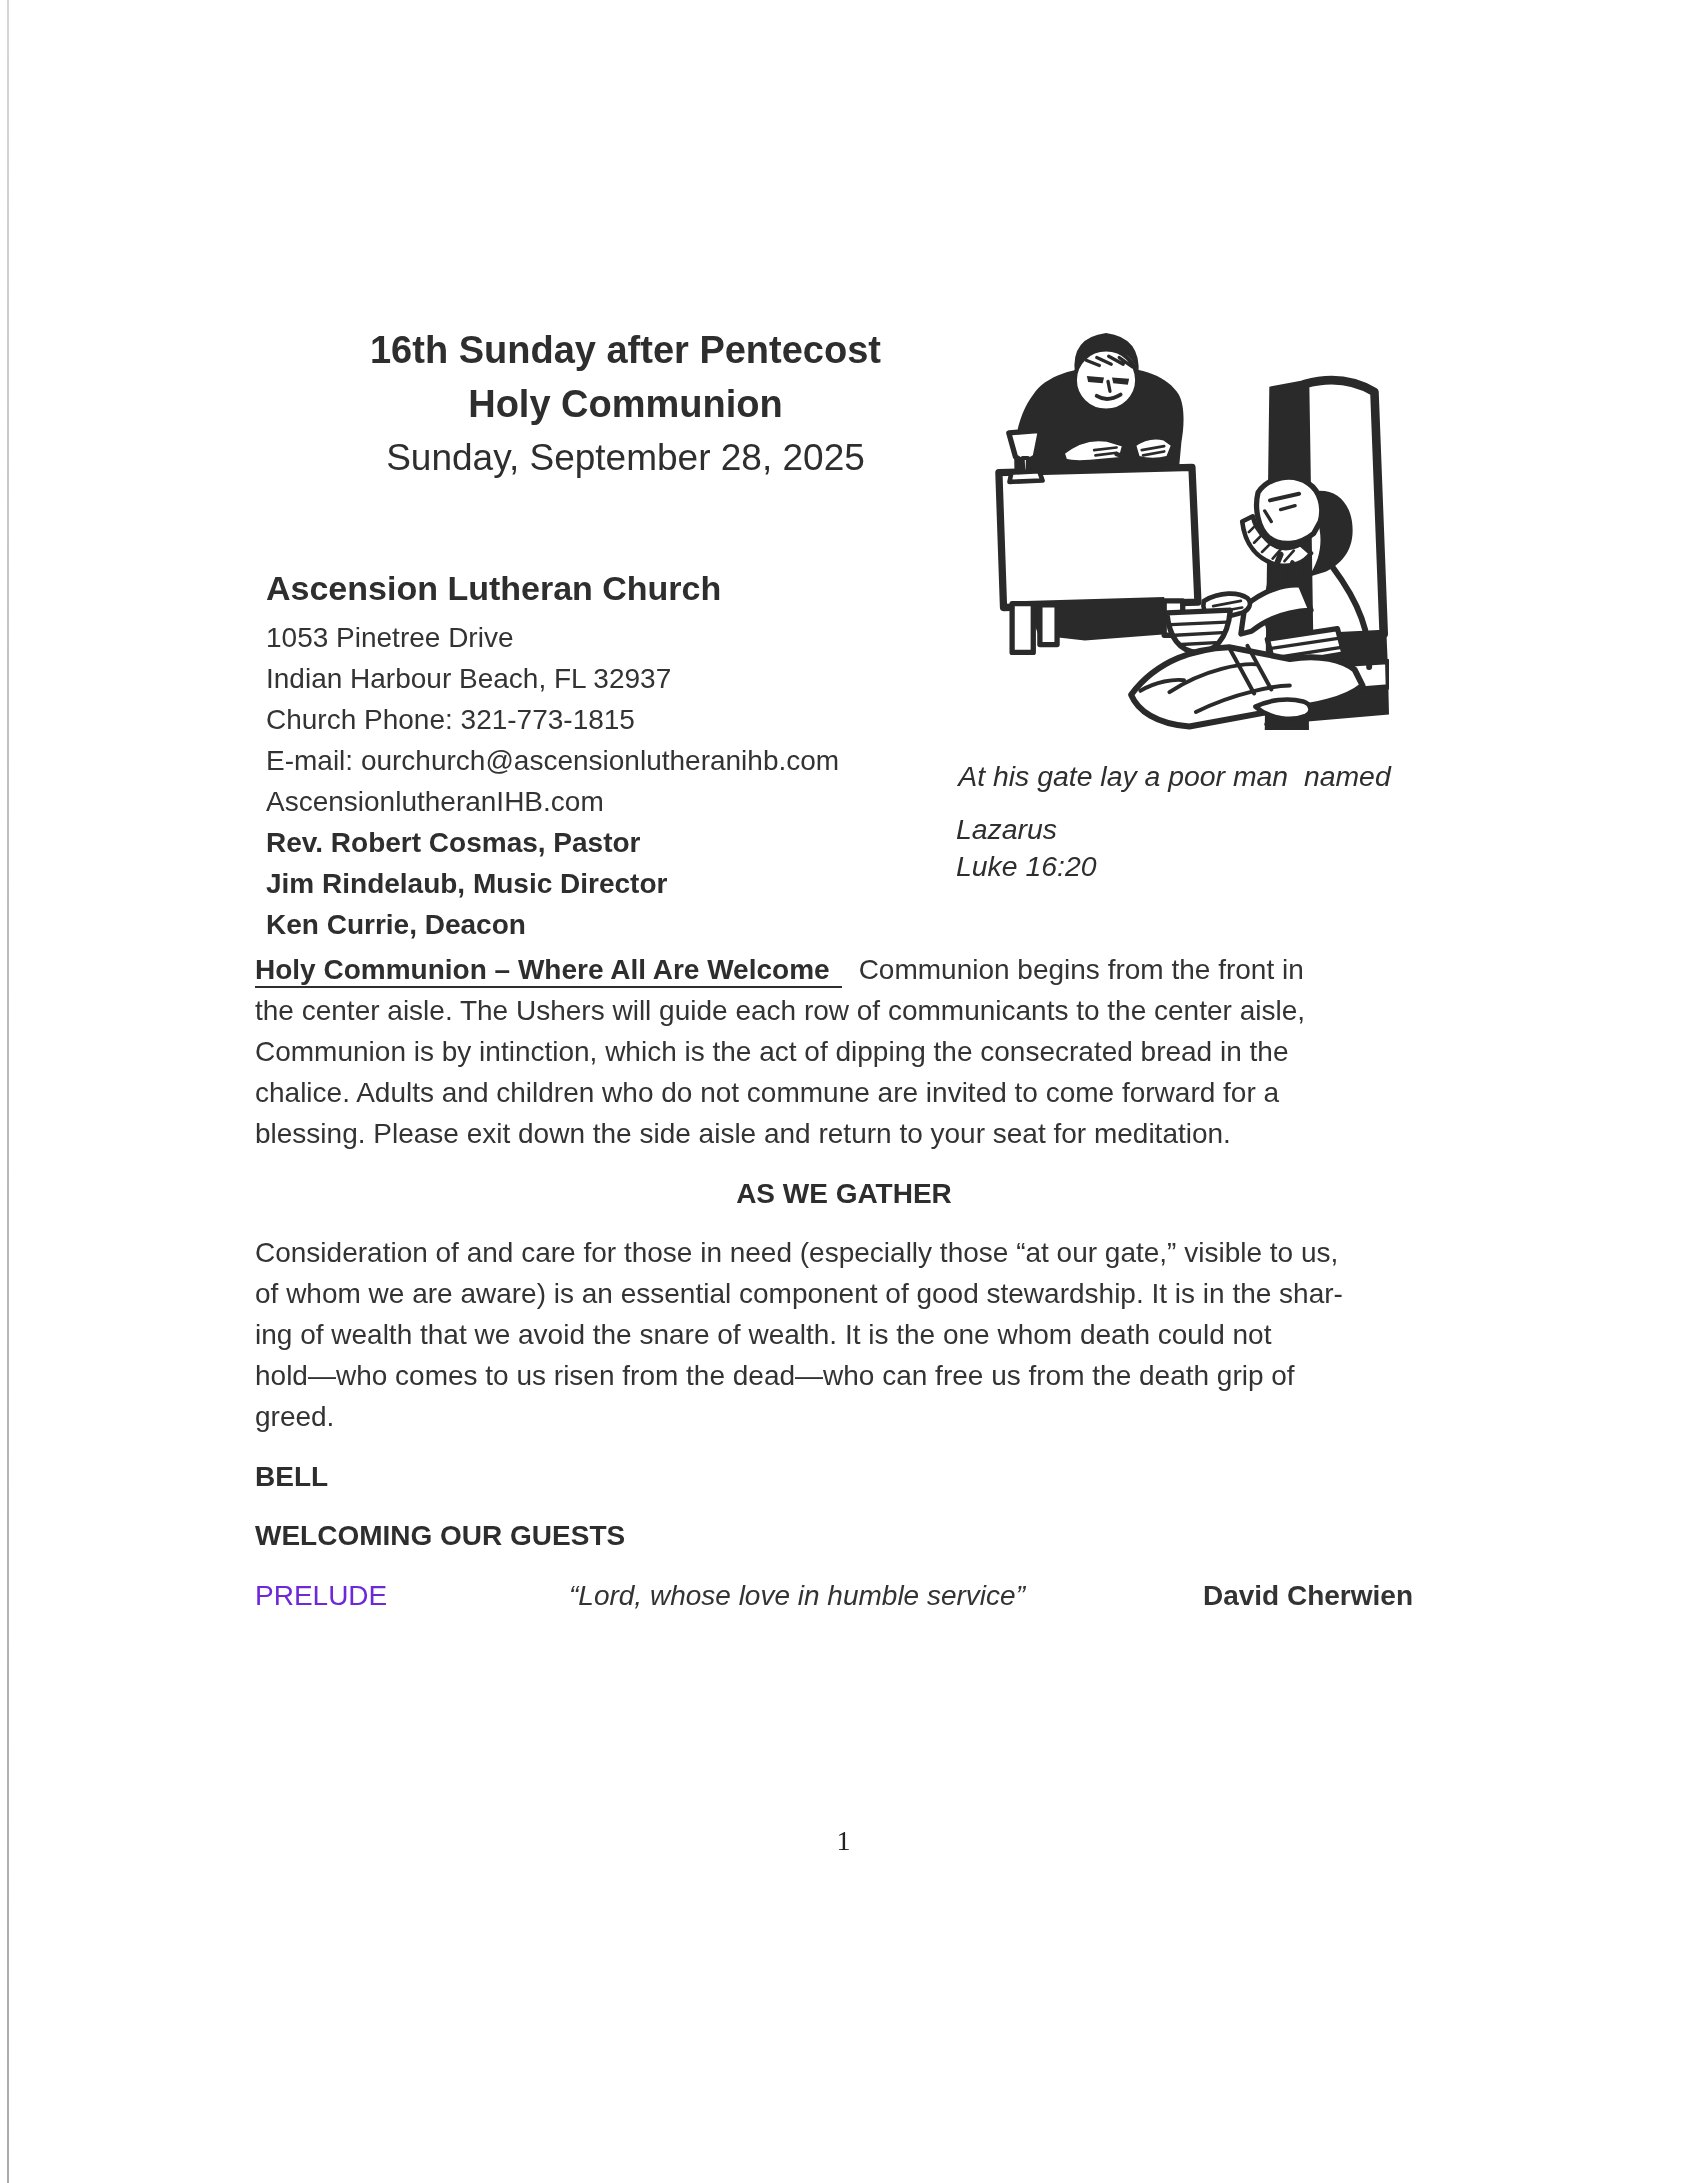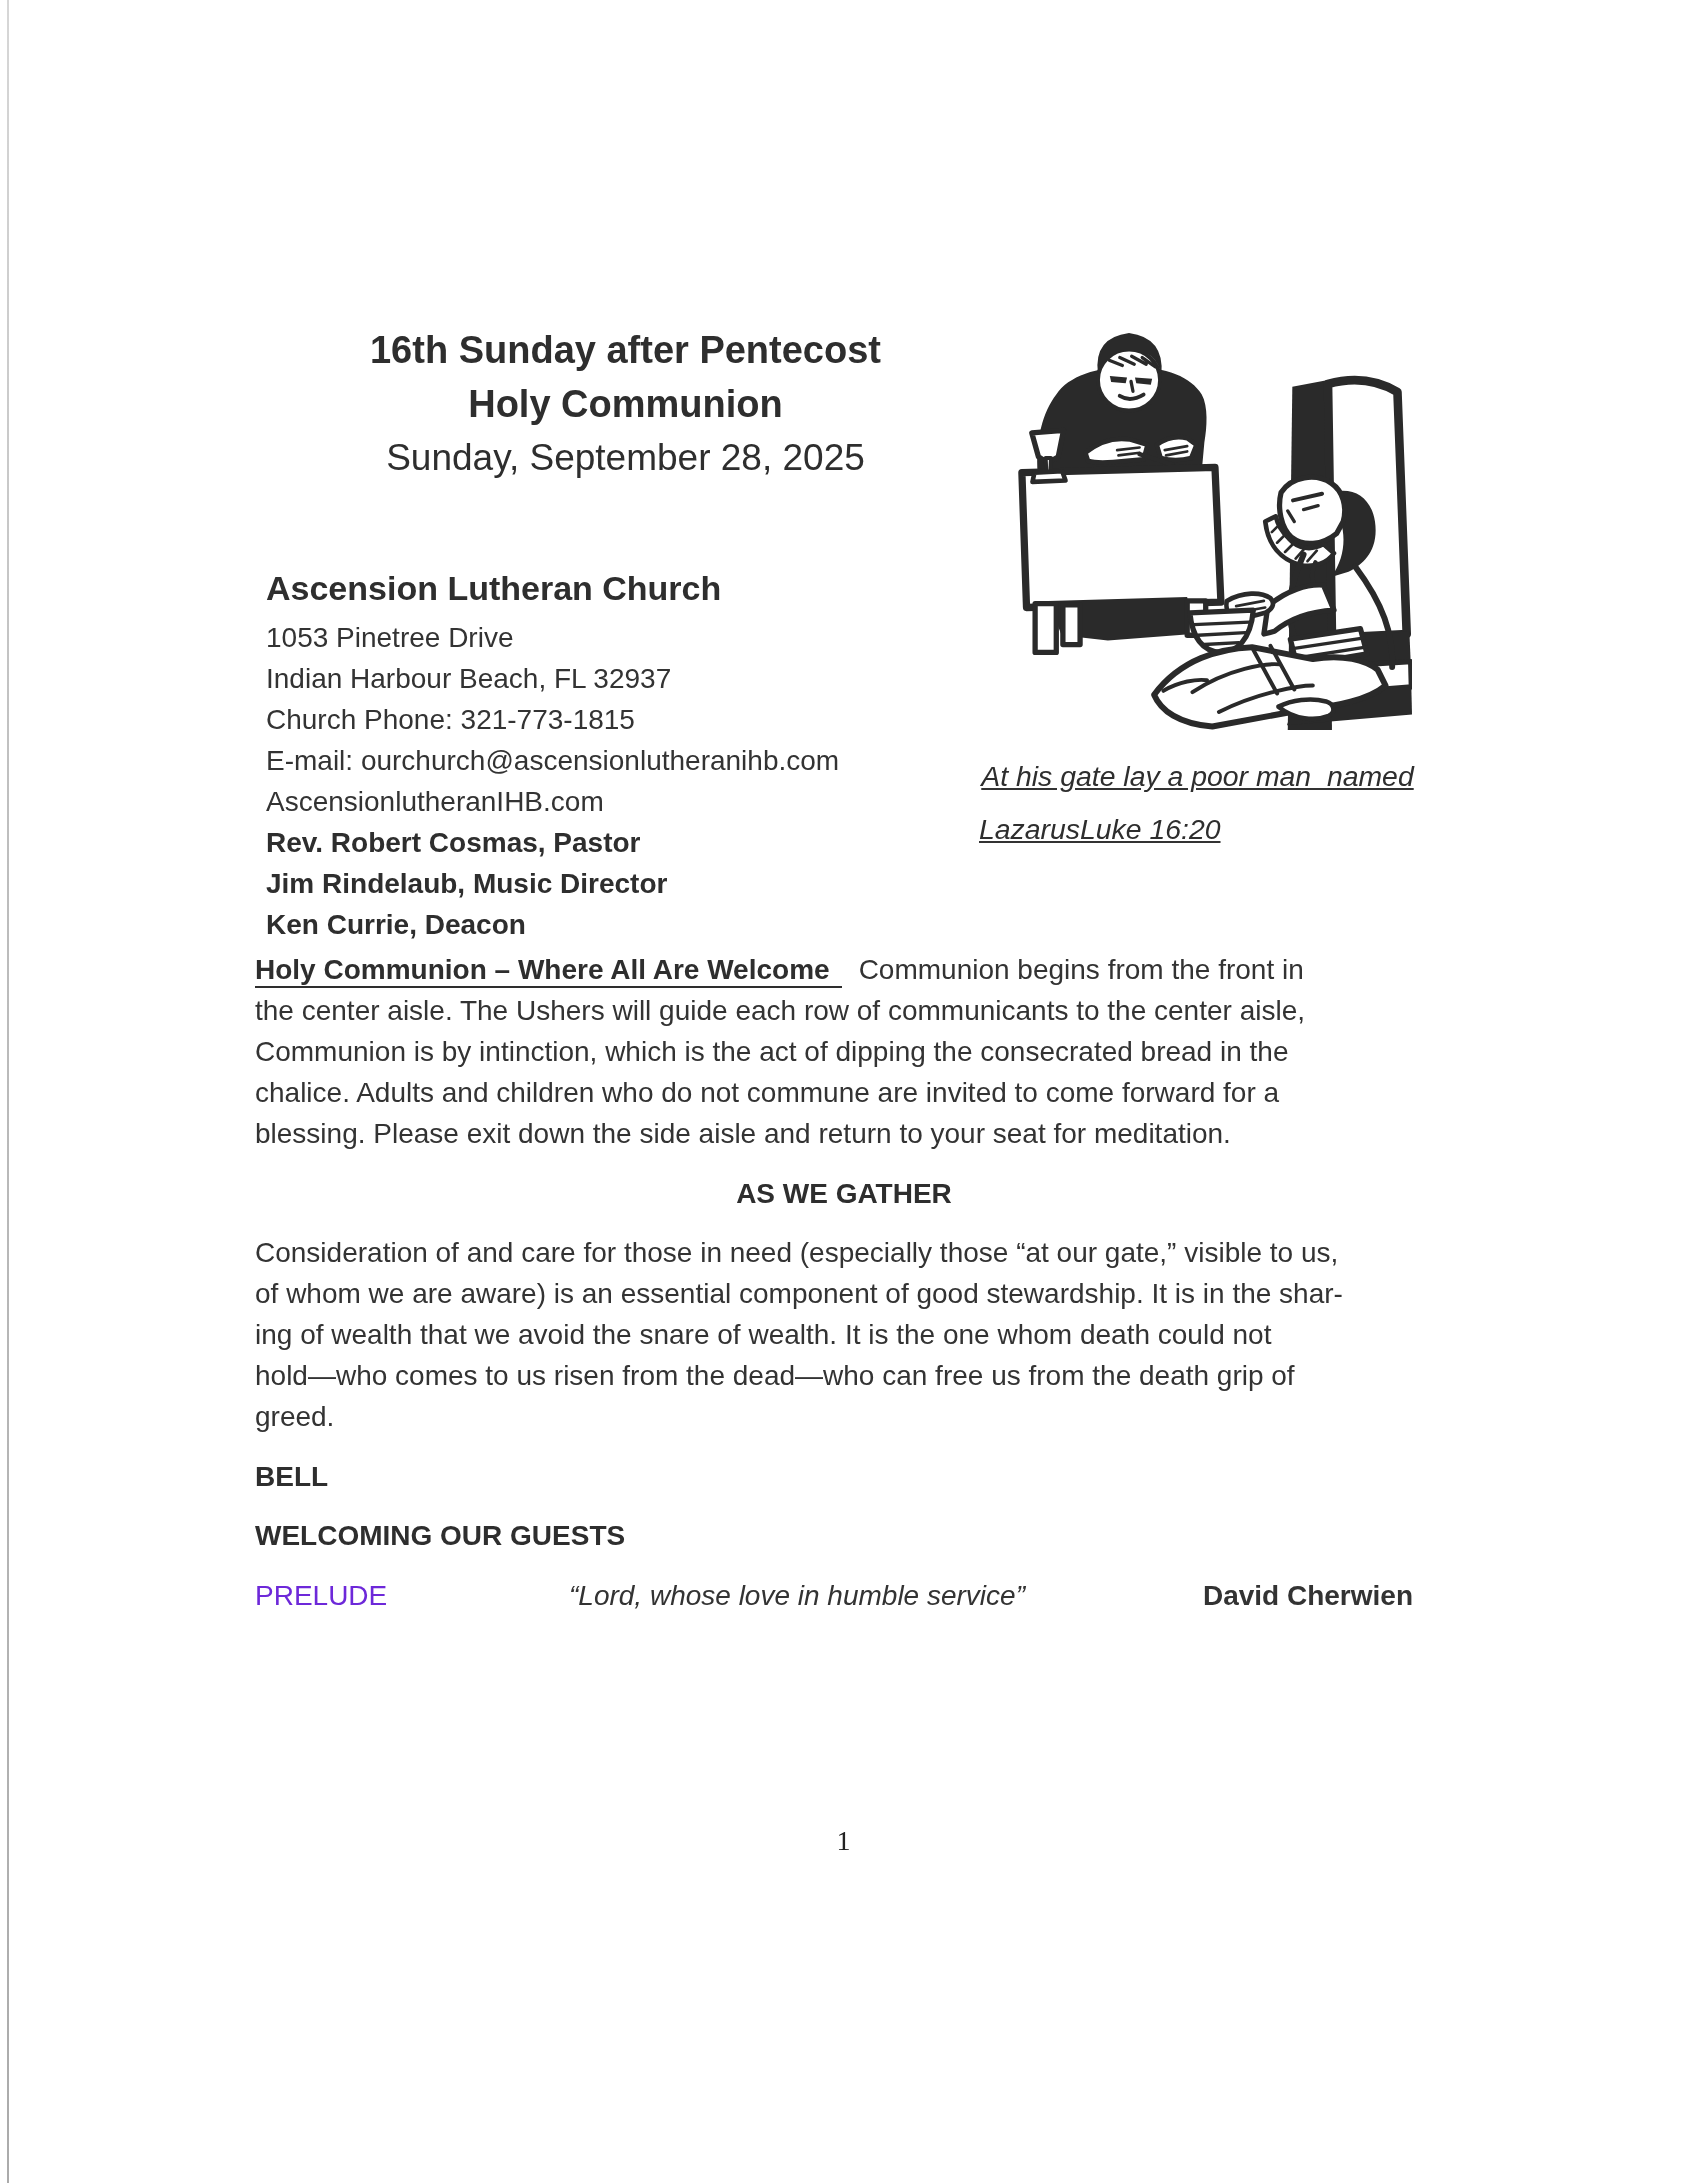--- a/index.html
+++ b/index.html
@@ -14,25 +14,25 @@
   }
   .content{position:absolute;left:255px;top:311px;width:1178px;}
   .top-row{position:relative;height:638px;}
   .title-block{position:absolute;left:0;top:12px;width:741px;text-align:center;color:#2e2e2e;}
   .title-main{font-size:38px;font-weight:bold;line-height:54px;text-align:center;}
   .title-date{font-size:37px;font-weight:normal;line-height:54px;}
   .church-block{position:absolute;left:11px;top:253px;}
   .church-name{font-size:34px;font-weight:bold;line-height:48px;margin-bottom:5.3px;color:#2e2e2e;}
   .church-line{font-size:28px;line-height:41px;}
   .staff-line{font-size:28px;line-height:41px;font-weight:bold;color:#2e2e2e;}
-  .figure{position:absolute;left:714px;top:12px;width:457px;margin:0;text-decoration:underline;}
+  .figure{position:absolute;left:691px;top:12px;width:457px;margin:0;}
   .figure svg{display:block;}
   .figcap{margin-top:28px;font-style:italic;font-size:28.4px;line-height:37px;color:#2e2e2e;}
   .cap-line1{text-align:center;white-space:pre-wrap;}
-  .cap-line2{display:flex;justify-content:flex-start;padding:16px 36px 0 10px;}
+  .cap-line2{display:flex;justify-content:center;padding:16px 36px 0 10px;flex-direction:column;}
   .para{font-size:28px;line-height:41px;margin:0 0 18.5px 0;}
   .flow{white-space:pre-line;}
   .label-ul{
     font-weight:bold;color:#2e2e2e;
     border-bottom:2.6px solid #2e2e2e;padding-bottom:0.7px;margin-right:14.6px;
   }
   .label-ul.pad{padding-right:12px;margin-right:17px;}
   .center-head{
     text-align:center;font-weight:bold;font-size:28px;line-height:41px;
     margin:0 0 18.5px 0;color:#2e2e2e;

